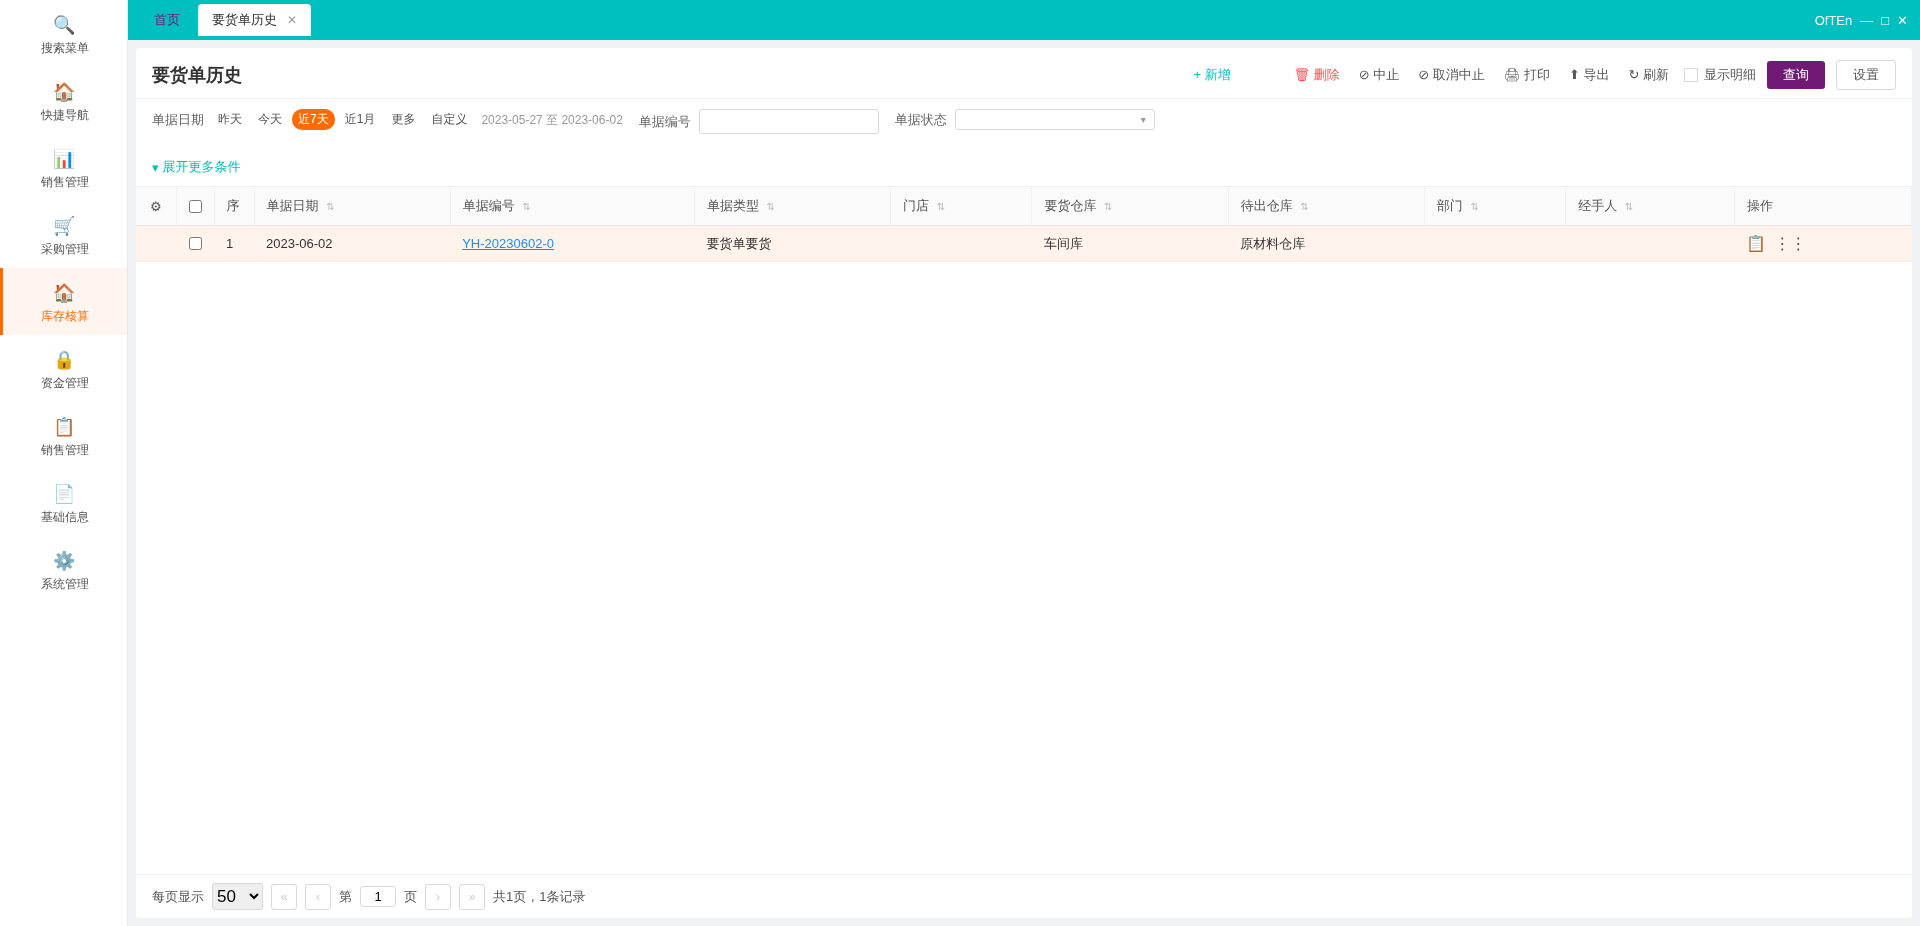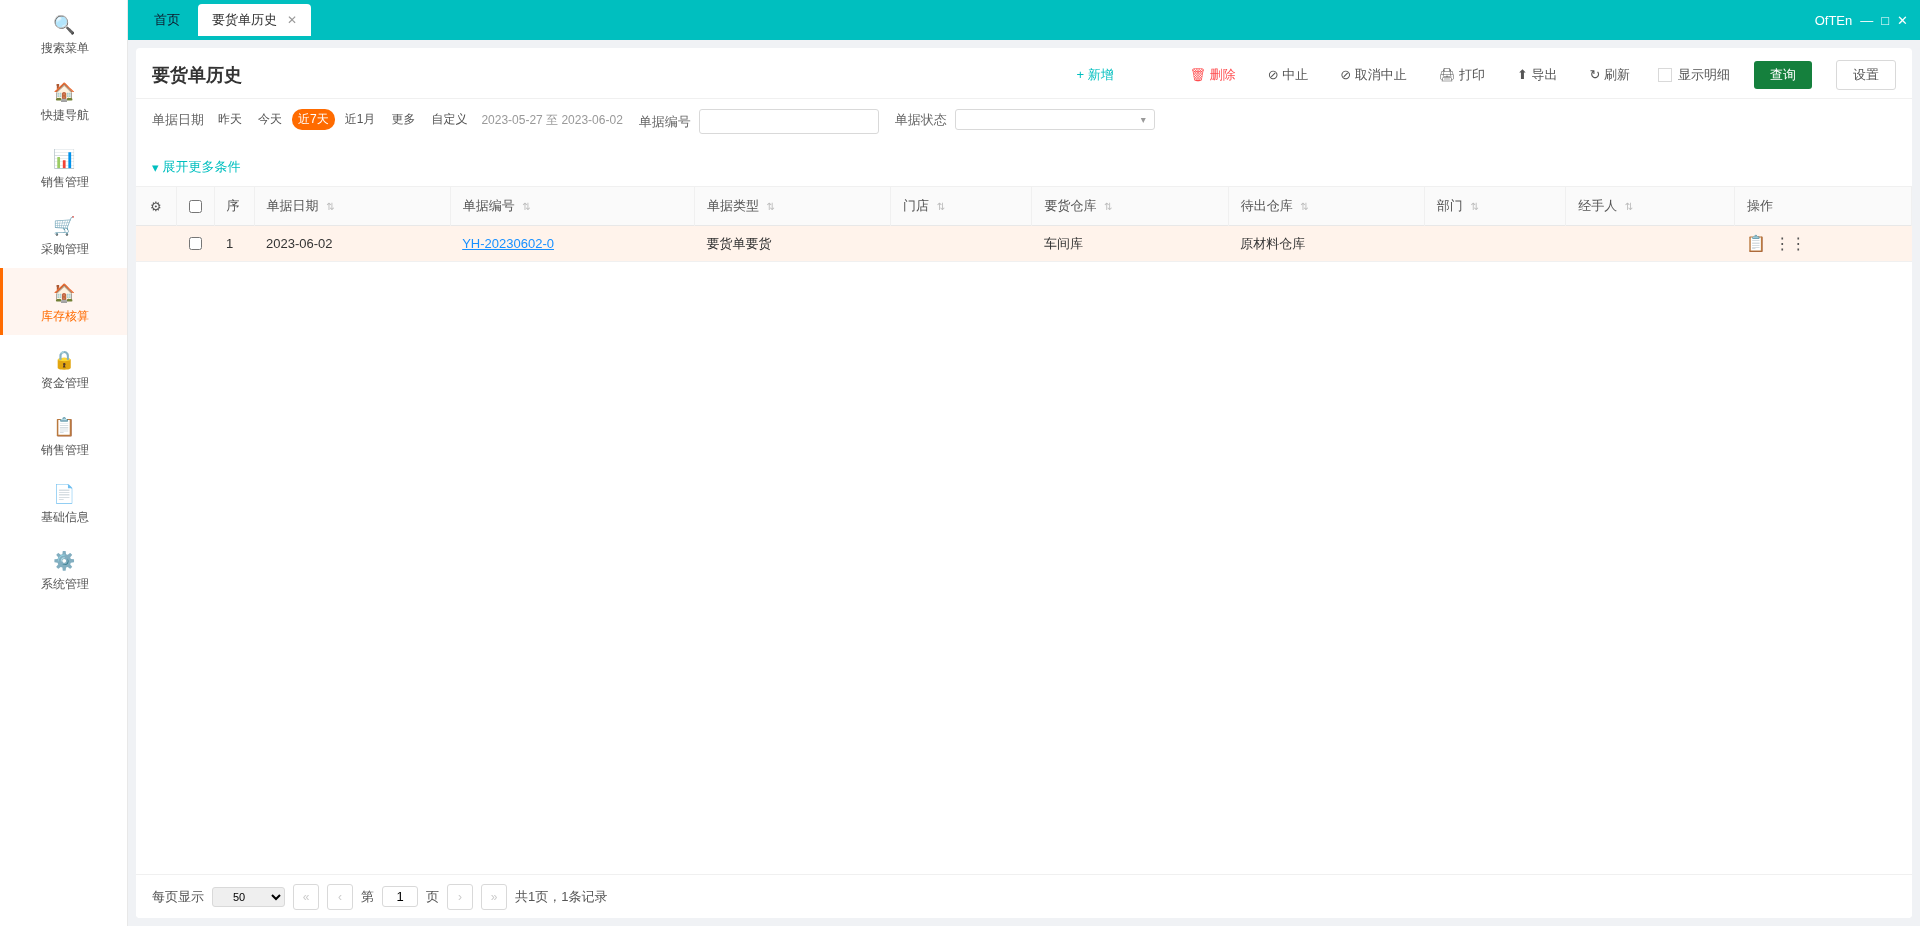--- a/index.html
+++ b/index.html
@@ -52,21 +52,21 @@
       flex-shrink: 0;
     }
     .top-bar-tab {
       display: flex;
       align-items: center;
       padding: 0 14px;
       height: 32px;
       border-radius: 4px 4px 0 0;
       cursor: pointer;
       font-size: 13px;
-      color: #0f172a;
+      color: #701a75;
       gap: 6px;
     }
     .top-bar-tab.home { background: transparent; }
     .top-bar-tab.active { background: #fff; color: #333; }
     .top-bar-close {
       font-size: 12px;
       cursor: pointer;
       color: #999;
       margin-left: 4px;
     }
@@ -111,37 +111,37 @@
 
     .page-title {
       font-size: 18px;
       font-weight: 600;
       color: #333;
     }
 
     .toolbar {
       display: flex;
       align-items: center;
-      gap: 24px;
+      gap: 11px;
     }
 
     .toolbar-btn {
       display: flex;
       align-items: center;
       gap: 3px;
       cursor: pointer;
       font-size: 13px;
       color: #555;
       padding: 2px 4px;
     }
     .toolbar-btn.add { color: #00bfbf; }
     .toolbar-btn.delete { color: #ff4d4f; margin-left: 44px; }
 
     .btn-orange {
-      background: #15803d;
+      background: #701a75;
       color: #fff;
       border: none;
       padding: 5px 16px;
       border-radius: 3px;
       cursor: pointer;
       font-size: 13px;
     }
     .btn-white {
       background: #fff;
       color: #555;
@@ -275,22 +275,22 @@
       display: flex;
       align-items: center;
       padding: 0 16px;
       gap: 8px;
       font-size: 13px;
       color: #555;
     }
     .pagination-bar select {
       border: 1px solid #d9d9d9;
       border-radius: 3px;
-      padding: 2px 16px;
-      font-size: 11px;
+      padding: 2px 0;
+      font-size: 17px;
     }
     .pag-btn {
       border: 1px solid #d9d9d9;
       background: #fff;
       border-radius: 3px;
       width: 26px;
       height: 26px;
       cursor: pointer;
       display: flex;
       align-items: center;

